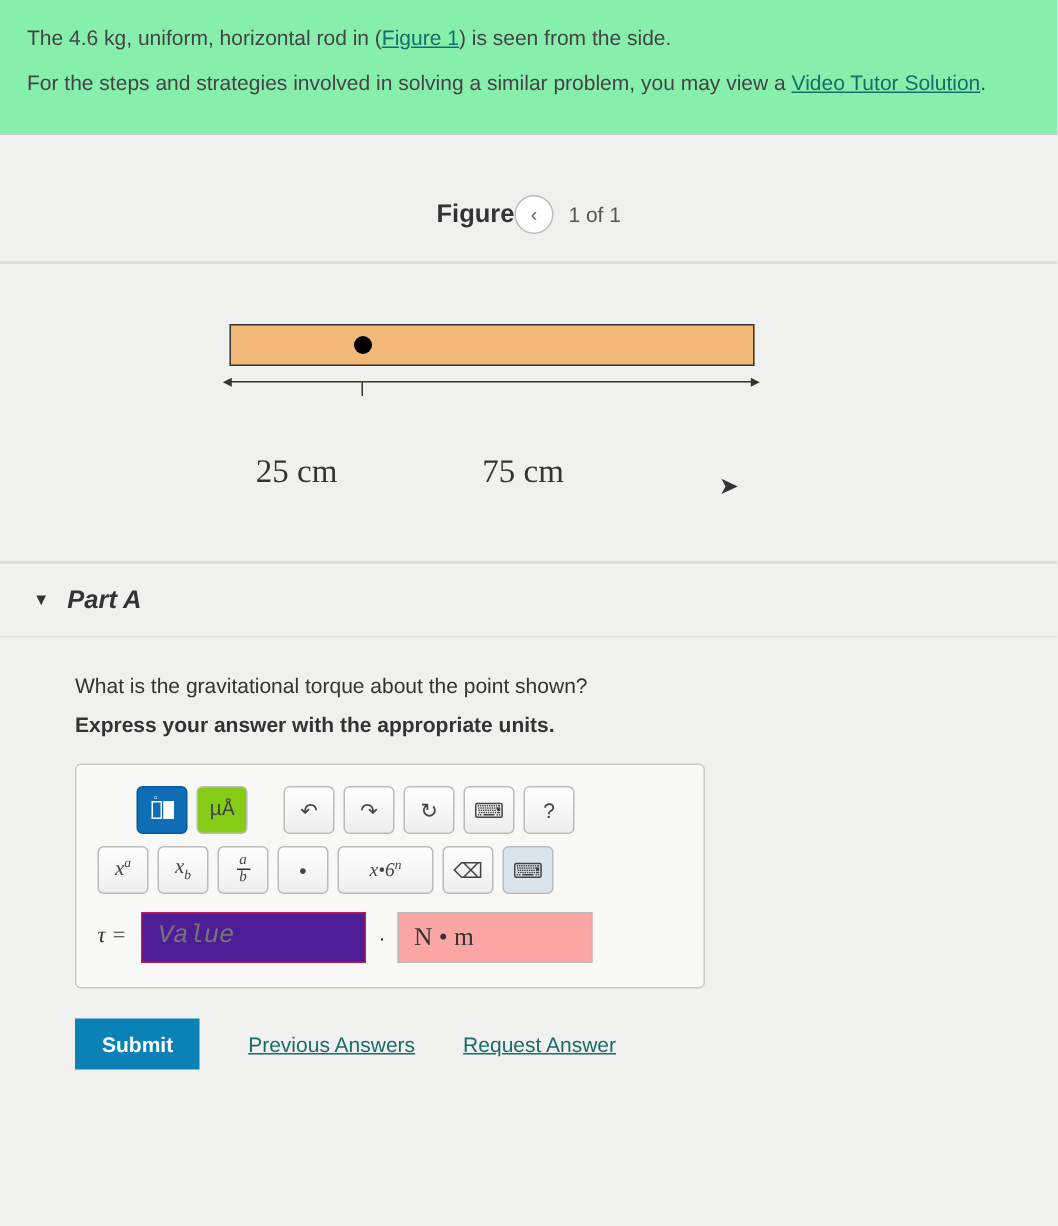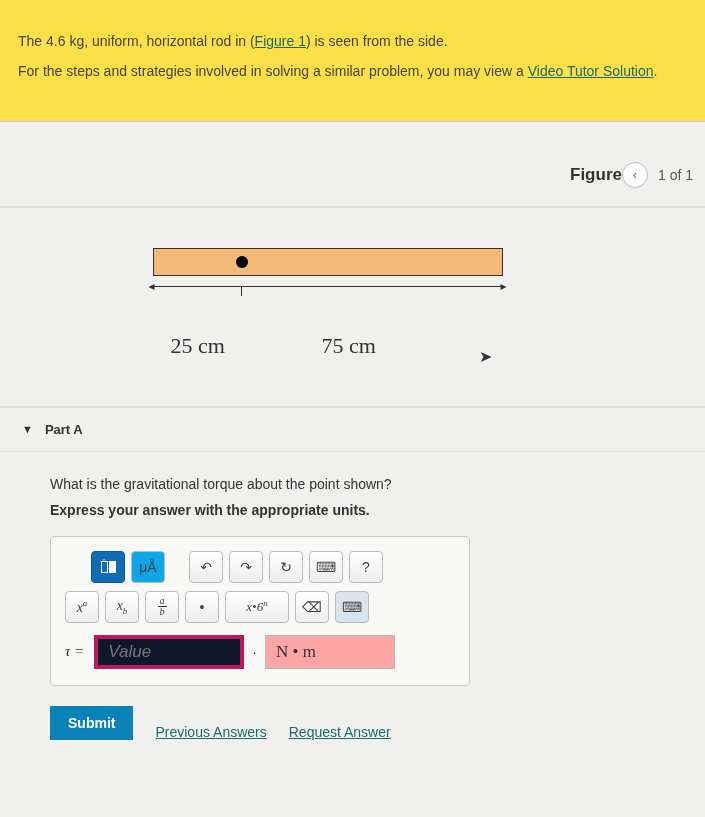--- a/index.html
+++ b/index.html
@@ -5,39 +5,39 @@
     * { box-sizing: border-box; margin: 0; padding: 0; }
     body {
       font-family: Arial, Helvetica, sans-serif;
       background: #f0f0ee;
       width: 705px;
       height: 817px;
       position: relative;
       color: #333;
     }
     .problem-statement {
-      background: #fde047;
-      padding: 30px 18px;
+      background: #86efac;
+      padding: 14px 18px;
       border-bottom: 1px solid #ccc;
       font-size: 14px;
       line-height: 1.6;
       color: #444;
     }
     .problem-statement p { margin-bottom: 8px; }
     .link {
       color: #1a6b6b;
       text-decoration: underline;
       cursor: pointer;
     }
     .figure-section {
       padding: 40px 0 30px 0;
     }
     .figure-header {
       display: flex;
-      justify-content: flex-end;
+      justify-content: center;
       align-items: center;
       padding: 0 12px 18px 12px;
       border-bottom: 2px solid #ddd;
       margin-bottom: 30px;
     }
     .figure-title {
       font-size: 17px;
       font-weight: bold;
       color: #333;
     }
@@ -129,21 +129,22 @@
       display: flex;
       align-items: center;
       gap: 12px;
     }
     .caret {
       font-size: 11px;
       color: #333;
     }
     .part-title {
       font-weight: bold;
-      font-size: 13px;
+      font-size: 17px;
+      font-style: italic;
     }
     .question-area {
       padding: 24px 50px;
     }
     .question-text {
       font-size: 14px;
       margin-bottom: 10px;
       color: #333;
     }
     .instruction {
@@ -180,22 +181,22 @@
       padding: 0 4px;
     }
     .tb-btn.primary {
       background: #0f6db5;
       color: #fff;
       border-color: #0a5a99;
       font-size: 11px;
       font-weight: bold;
     }
     .tb-btn.mua {
-      background: #0ea5e9;
-      font-family: Liberation Sans, sans-serif;
+      background: #84cc16;
+      font-family: Liberation Mono, monospace;
     }
     .sup { font-size: 9px; vertical-align: super; }
     .subt { font-size: 9px; vertical-align: sub; }
     .frac {
       display:inline-flex;
       flex-direction:column;
       align-items:center;
       font-size:10px;
       line-height:1;
       font-style: italic;
@@ -209,27 +210,27 @@
       gap: 6px;
       margin-top: 12px;
     }
     .var-label {
       font-style: italic;
       font-family: "Times New Roman", serif;
       font-size: 15px;
       margin-right: 4px;
     }
     .value-input {
-      border: 4px solid #be185d;
-      background: #0f172a;
+      border: 1px solid #be185d;
+      background: #4c1d95;
       height: 34px;
       width: 150px;
       padding: 0 10px;
       font-style: italic;
-      font-family: Liberation Sans, sans-serif;
+      font-family: Liberation Mono, monospace;
       font-size: 17px;
       color: #888;
     }
     .units-input {
       border: 1px solid #bbb;
       background: #fca5a5;
       height: 34px;
       width: 130px;
       padding: 0 10px;
       font-family: "Times New Roman", serif;
@@ -238,22 +239,22 @@
       display: flex;
       align-items: center;
     }
     .dot-sep {
       font-size: 14px;
       margin: 0 2px;
     }
     .action-row {
       margin-top: 20px;
       display: flex;
-      align-items: flex-end;
-      gap: 22px;
+      align-items: center;
+      gap: 32px;
     }
     .submit-btn {
       background: #0a82b8;
       color: #fff;
       border: none;
       padding: 9px 18px;
       font-size: 14px;
       font-weight: bold;
       cursor: pointer;
     }

